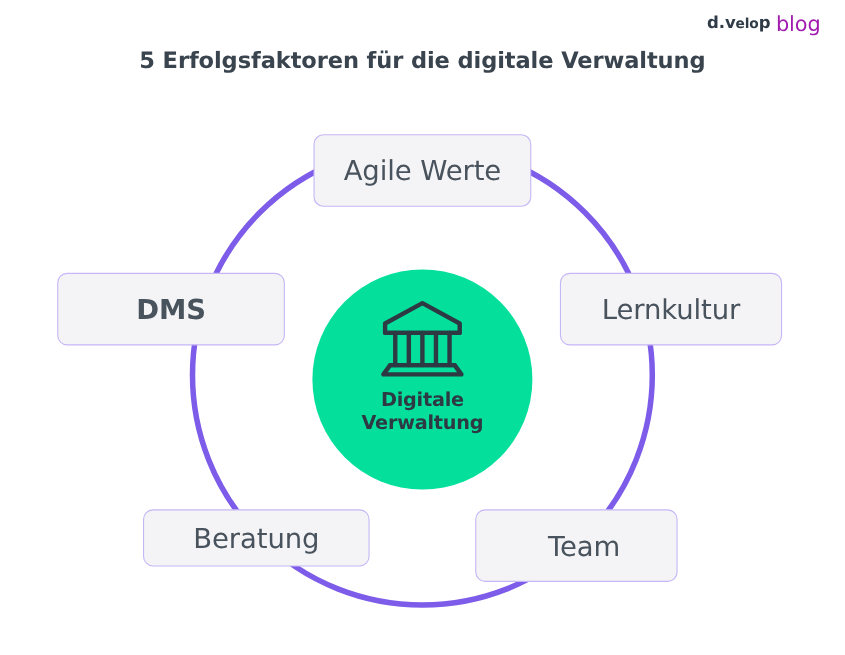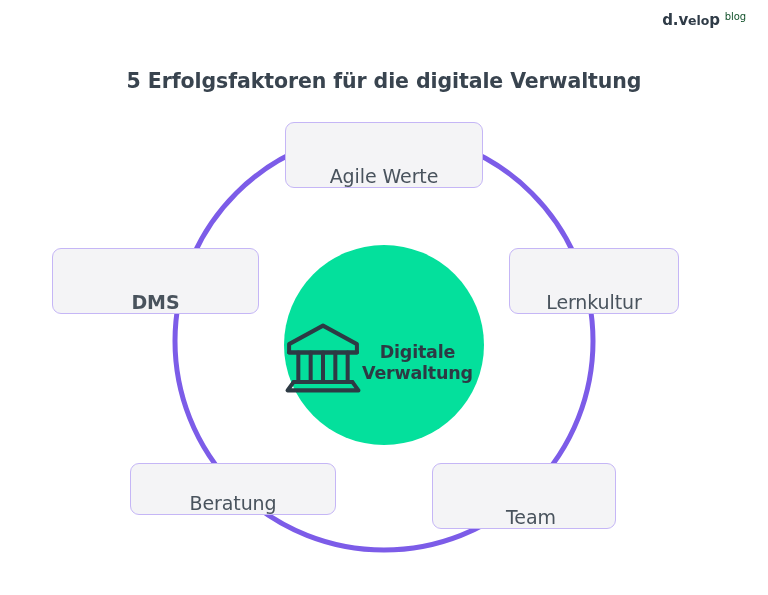--- a/index.html
+++ b/index.html
@@ -34,28 +34,28 @@
     font-weight: 700;
     color: #2f3b47;
     font-size: 15px;
   }
   .brand-mark .sc {
     font-size: 12.5px;
     text-transform: lowercase;
   }
   .brand-word {
     font-weight: 400;
-    color: #14532d;
-    font-size: 10px;
+    color: #a21caf;
+    font-size: 19px;
   }
 
   
   .page-title {
     position: absolute;
-    top: 69px;
+    top: 43px;
     left: 0;
     width: 768px;
     text-align: center;
     font-size: 20.5px;
     font-weight: 700;
     color: #39444f;
     letter-spacing: -0.1px;
   }
 
   
@@ -78,21 +78,21 @@
   
   .hub {
     position: absolute;
     left: 284px;
     top: 245px;
     width: 200px;
     height: 200px;
     border-radius: 50%;
     background: #04e09c;
     display: flex;
-    flex-direction: row;
+    flex-direction: column;
     align-items: center;
     justify-content: flex-start;
     padding-top: 26px;
     box-sizing: border-box;
   }
   .hub-icon {
     width: 78px;
     height: 74px;
     display: block;
   }
@@ -107,32 +107,32 @@
   }
   .hub-label span { display: block; }
 
   
   .node {
     position: absolute;
     background: #f4f4f6;
     border: 1.6px solid #c5b6f6;
     border-radius: 9px;
     display: flex;
-    align-items: flex-end;
+    align-items: center;
     justify-content: center;
     box-sizing: border-box;
-    font-size: 19px;
+    font-size: 25px;
     font-weight: 400;
     color: #49535d;
     letter-spacing: -0.1px;
     z-index: 3;
   }
   .node-agile    { left: 285px; top: 122px; width: 198px; height: 66px; }
   .node-dms      { left: 52px;  top: 248px; width: 207px; height: 66px; font-weight: bold; }
-  .node-lern     { left: 509px; top: 248px; width: 170px; height: 66px; }
+  .node-lern     { left: 509px; top: 248px; width: 202px; height: 66px; }
   .node-beratung { left: 130px; top: 463px; width: 206px; height: 52px; }
   .node-team     { left: 432px; top: 463px; width: 184px; height: 66px; padding-left: 14px; }
 </style>
 </head>
 <body>
 
 <div class="brand">
   <span class="brand-mark"><span>d.v</span><span class="sc">elo</span><span>p</span></span>
   <span class="brand-word">blog</span>
 </div>

